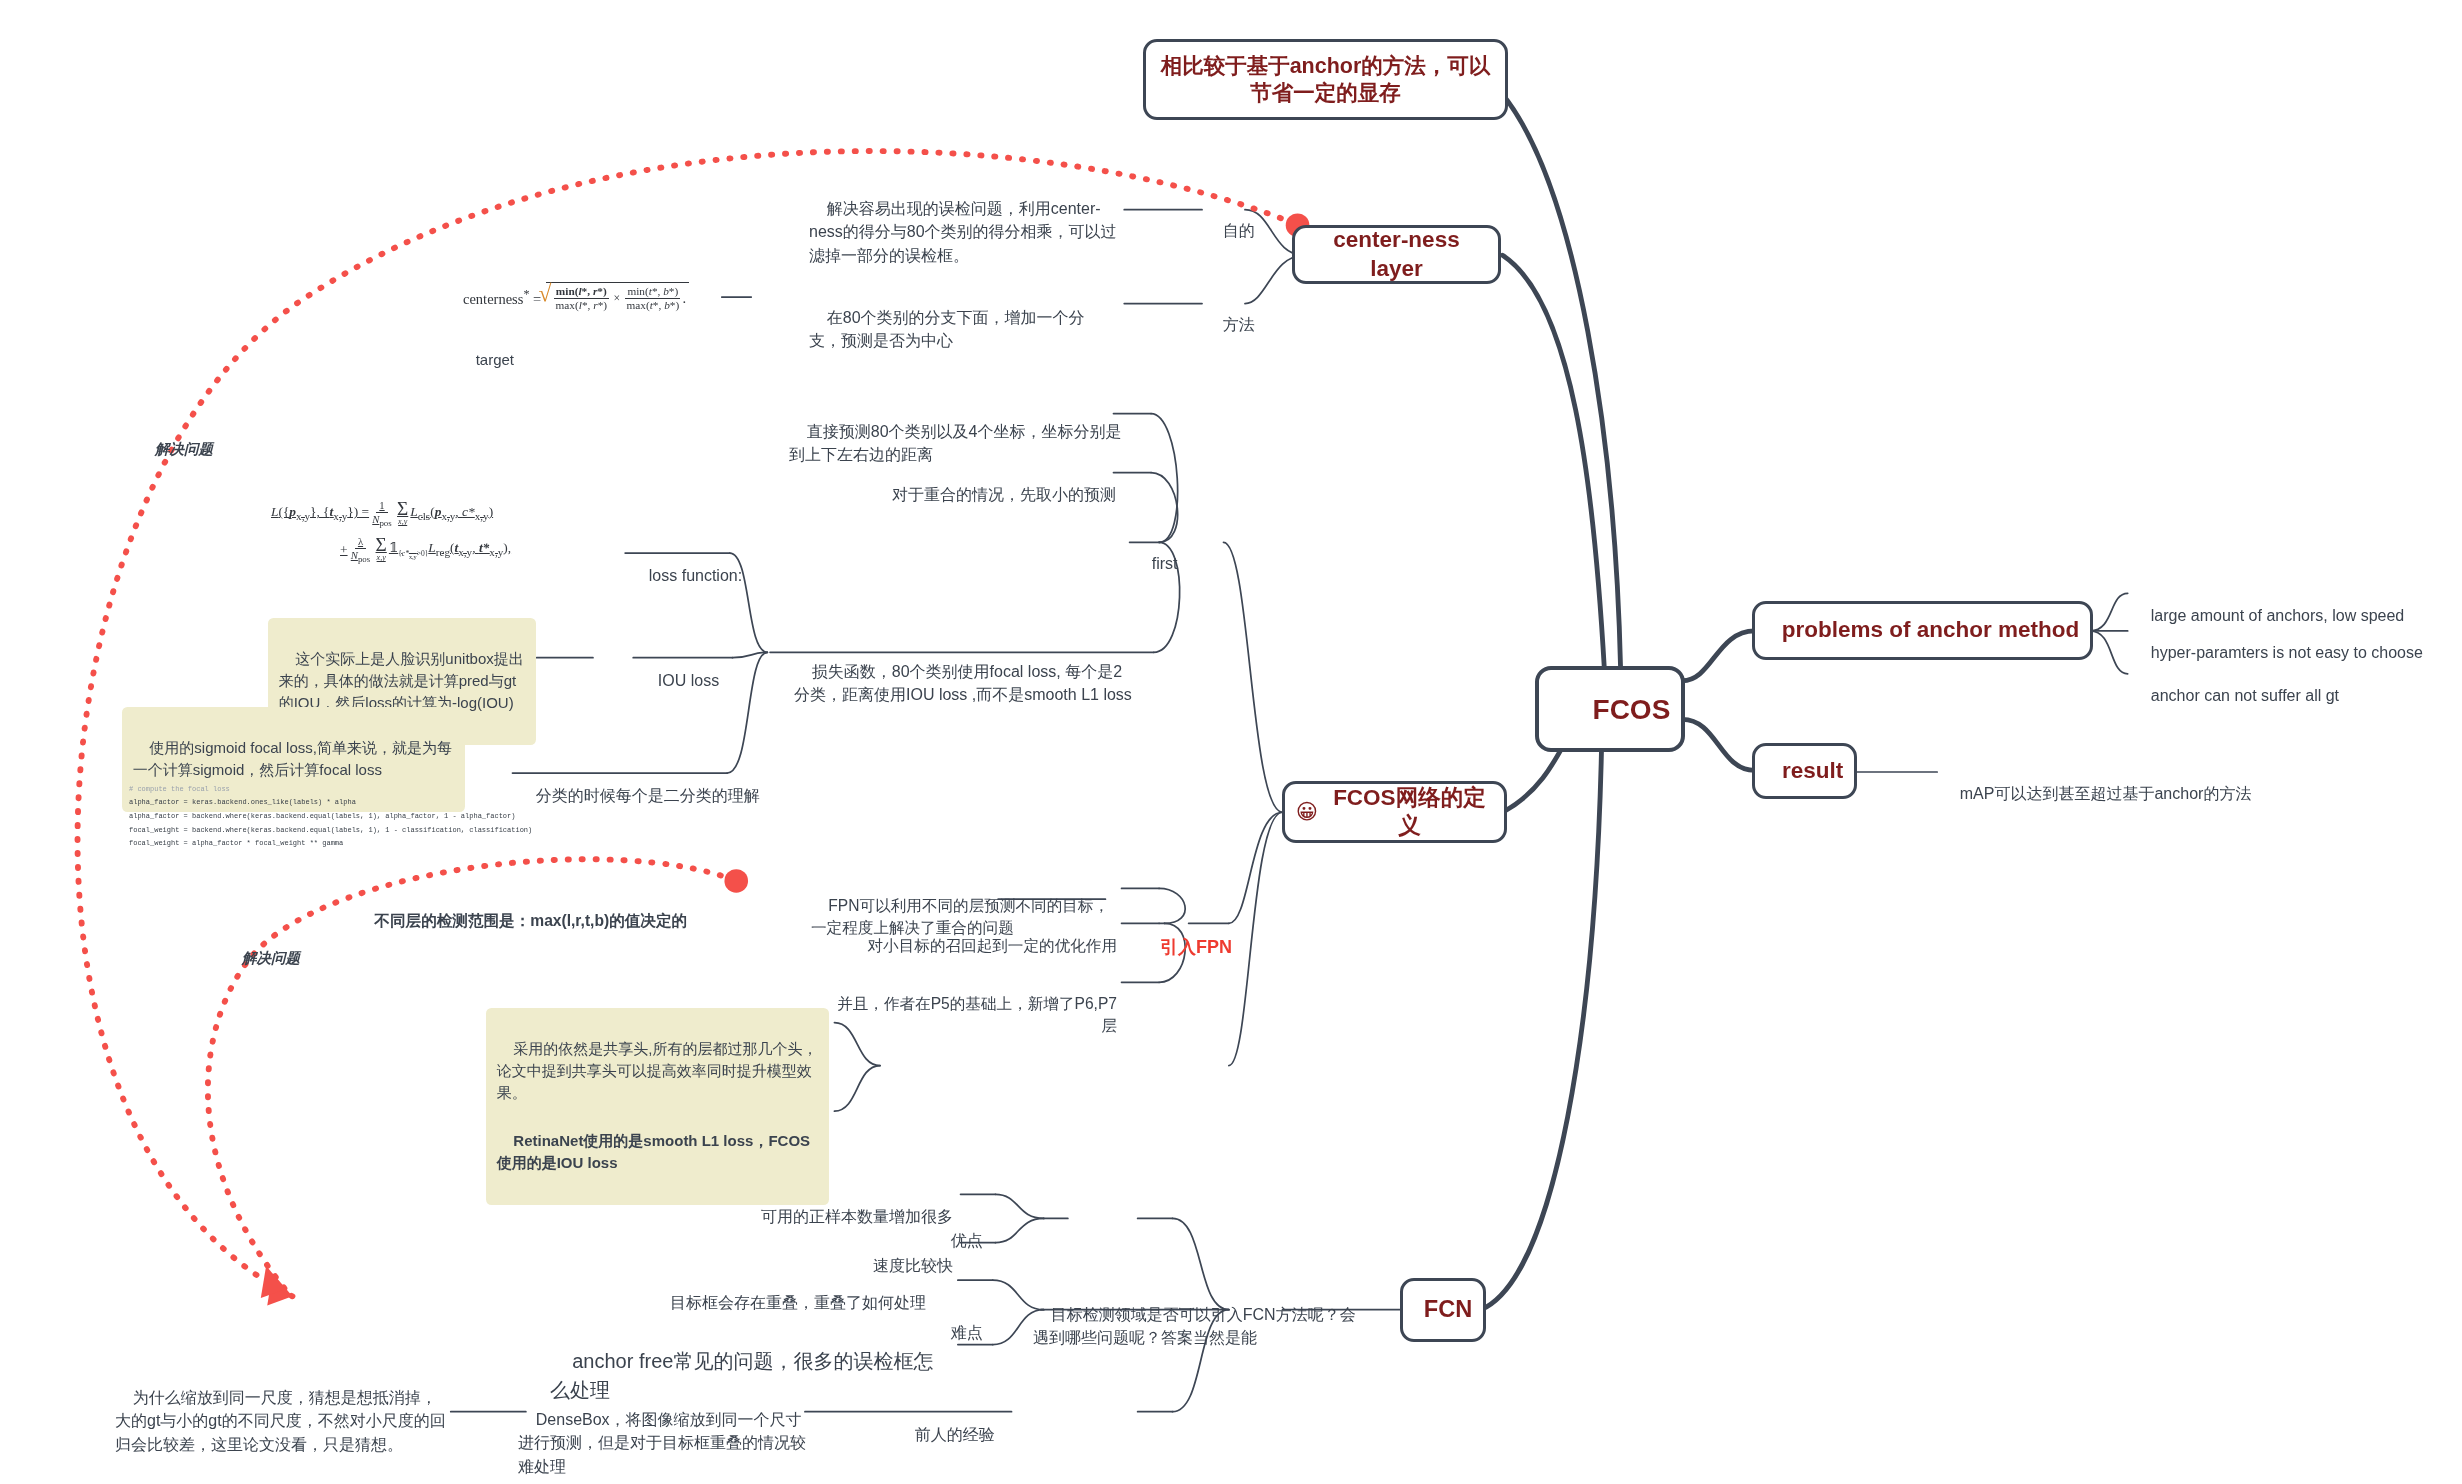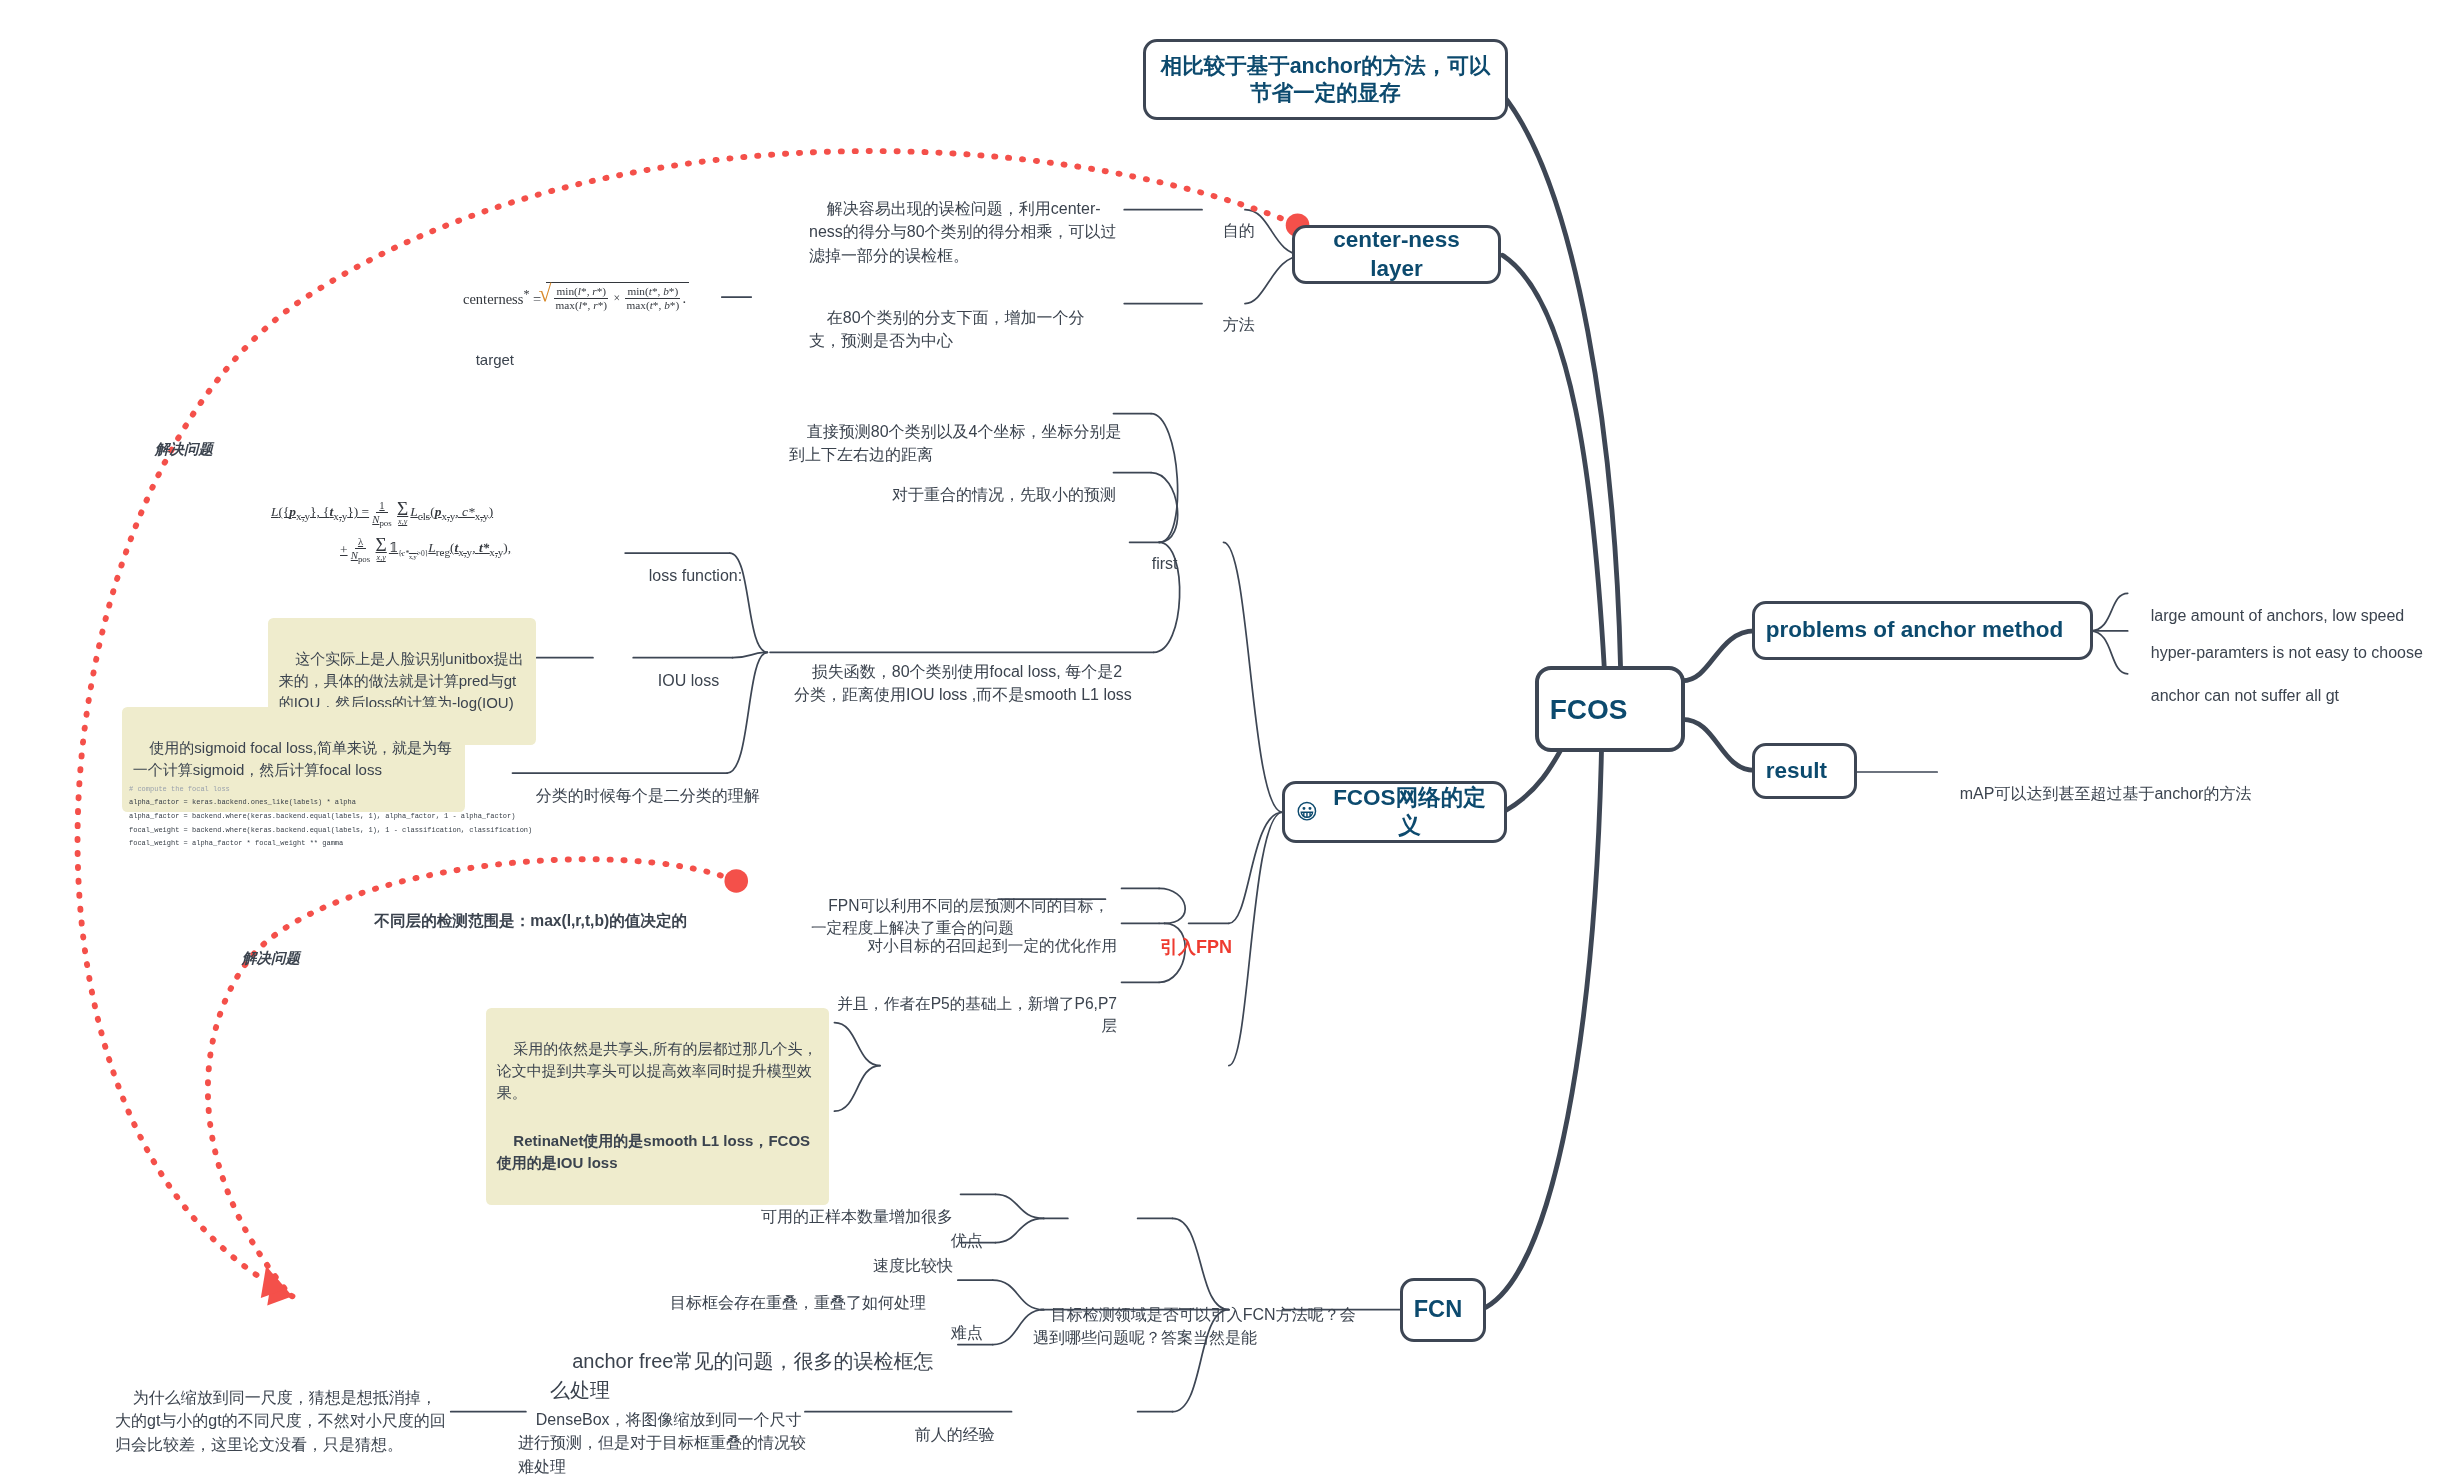--- a/index.html
+++ b/index.html
@@ -11,24 +11,24 @@
     color:#3b434e;
     overflow:hidden;
   }
   #wires{position:absolute;left:0;top:0;width:2462px;height:1485px;pointer-events:none;}
   .node{
     position:absolute;
     box-sizing:border-box;
     background:#ffffff;
     border:3.8px solid #3d4654;
     border-radius:14px;
-    display:flex;align-items:center;justify-content:flex-start;
+    display:flex;align-items:center;justify-content:flex-end;
     text-align:center;
     font-weight:bold;
-    color:#0c4a6e;
+    color:#7f1d1d;
     line-height:1.25;
     padding:3.2px 10.7px;
   }
   .node.root{border-width:4.3px;border-radius:16px;}
   .txt{
     position:absolute;
     box-sizing:border-box;
     line-height:1.45;
     color:#3b434e;
     white-space:pre-wrap;
@@ -221,21 +221,21 @@
 
   <div class="txt" style="left:809px;top:283px;width:301px;font-size:16px;">
     <span>在80个类别的分支下面，增加一个分支，预测是否为中心</span>
   </div>
 
   <div class="formula" style="left:463px;top:273px;width:268px;height:48px;font-size:14.5px;display:flex;align-items:center;">
     <span style="white-space:nowrap;">centerness<sup>*</sup>&nbsp;=&nbsp;</span>
     <span style="display:inline-flex;align-items:center;border-top:1.1px solid #33373d;padding:2.1px 3.2px 0 7.5px;margin-left:1.1px;position:relative;">
       <span style="position:absolute;left:-7.5px;top:1.1px;font-size:23.6px;line-height:0.8;color:#d98a2b;">√</span>
       <span style="display:inline-flex;flex-direction:column;align-items:center;font-size:11.3px;line-height:1.15;">
-        <span style="border-bottom:0.9px solid #33373d;padding:0 2.1px;">min(<i>l</i>*,&nbsp;<i>r</i>*)</span>
+        <span style="border-bottom:0.9px solid #33373d;padding:0 2.1px;font-weight:bold;">min(<i>l</i>*,&nbsp;<i>r</i>*)</span>
         <span style="padding:0 2.1px;">max(<i>l</i>*,&nbsp;<i>r</i>*)</span>
       </span>
       <span style="margin:0 4.3px;font-size:11.8px;">×</span>
       <span style="display:inline-flex;flex-direction:column;align-items:center;font-size:11.3px;line-height:1.15;">
         <span style="border-bottom:0.9px solid #33373d;padding:0 2.1px;">min(<i>t</i>*,&nbsp;<i>b</i>*)</span>
         <span style="padding:0 2.1px;">max(<i>t</i>*,&nbsp;<i>b</i>*)</span>
       </span>
       <span style="margin-left:1.1px;">.</span>
     </span>
   </div>

